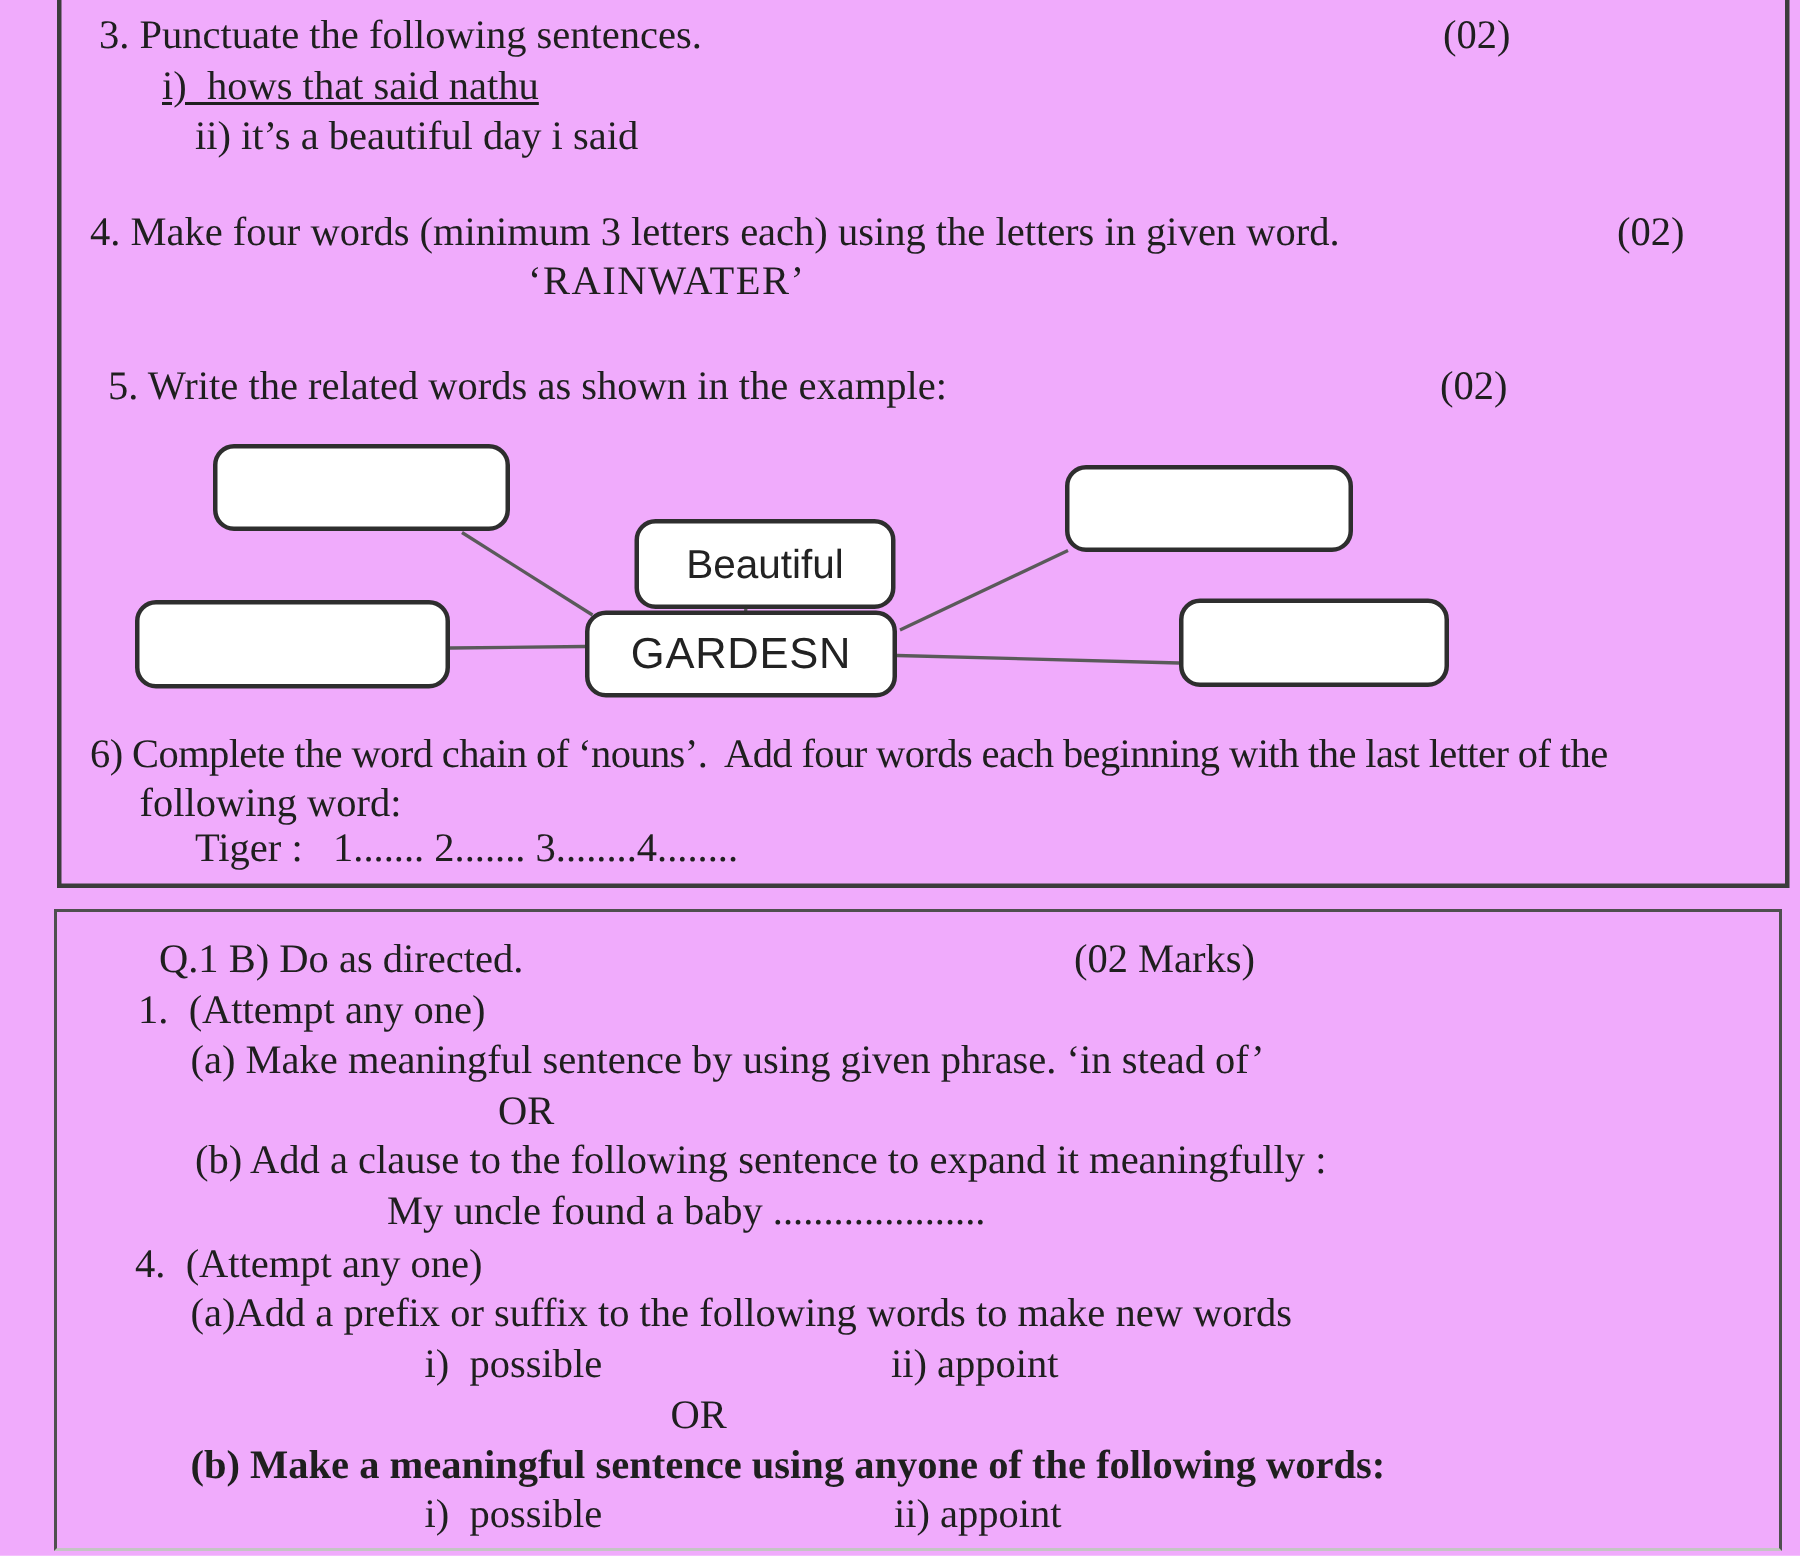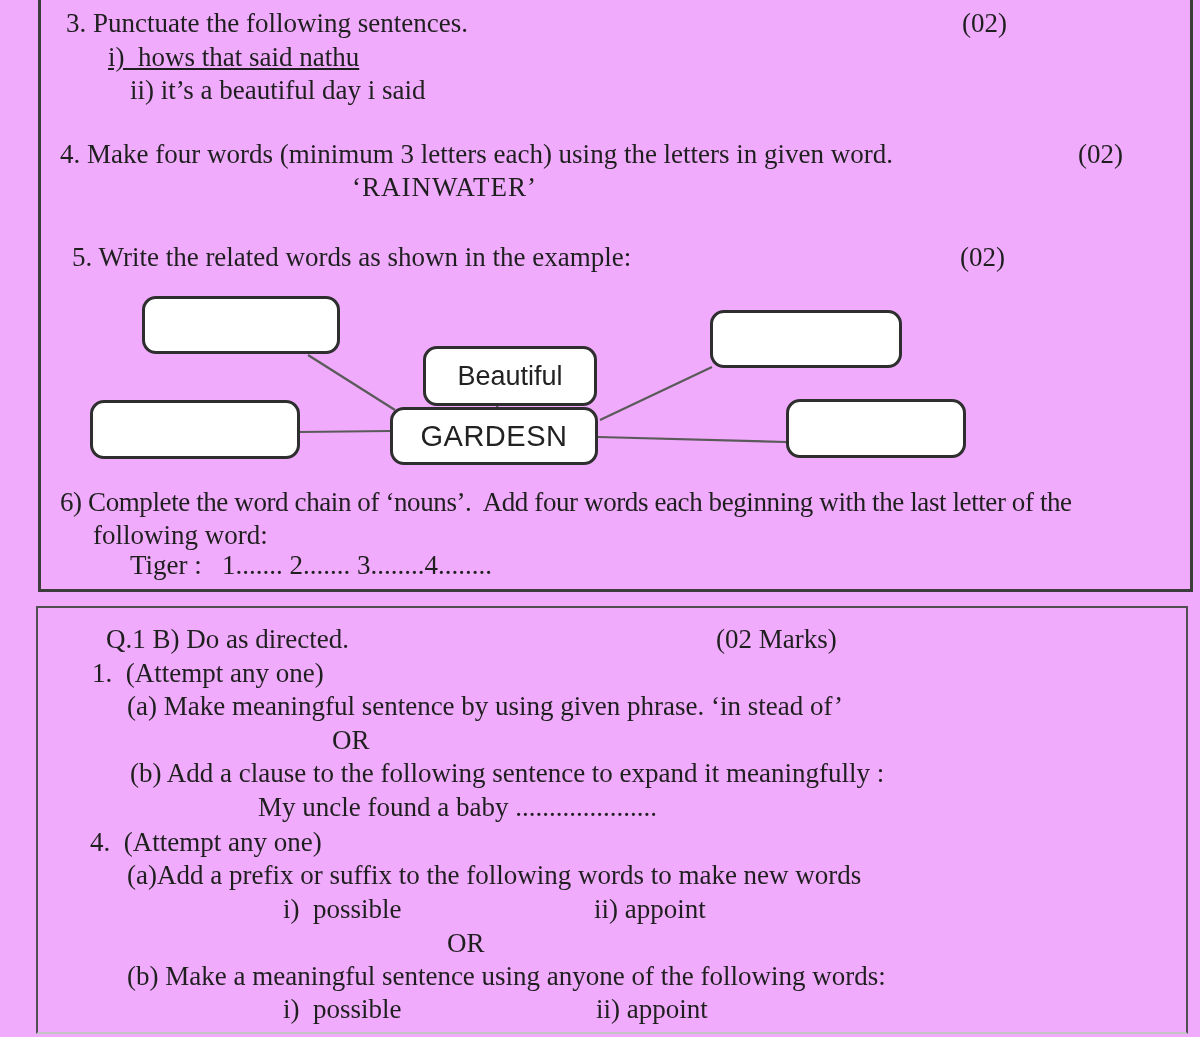--- a/index.html
+++ b/index.html
@@ -112,17 +112,17 @@
   <span class="ln" style="left:127px;top:691px;">(a) Make meaningful sentence by using given phrase. ‘in stead of’</span>
   <span class="ln" style="left:332px;top:725px;">OR</span>
   <span class="ln" style="left:258px;top:792px;">My uncle found a baby .....................</span>
   <span class="ln" style="left:130px;top:758px;">(b) Add a clause to the following sentence to expand it meaningfully :</span>
 
   <span class="ln" style="left:90px;top:827px;">4.  (Attempt any one)</span>
   <span class="ln" style="left:127px;top:860px;">(a)Add a prefix or suffix to the following words to make new words</span>
   <span class="ln" style="left:283px;top:894px;">i)  possible</span>
   <span class="ln" style="left:594px;top:894px;">ii) appoint</span>
   <span class="ln" style="left:447px;top:928px;">OR</span>
-  <span class="ln" style="left:127px;top:961px;">(b) Make a meaningful sentence using anyone of the following words:</span>
+  <span class="ln" style="left:127px;top:961px;font-weight:bold;">(b) Make a meaningful sentence using anyone of the following words:</span>
   <span class="ln" style="left:283px;top:994px;">i)  possible</span>
   <span class="ln" style="left:596px;top:994px;">ii) appoint</span>
 
 </div>
 
 </body></html>

